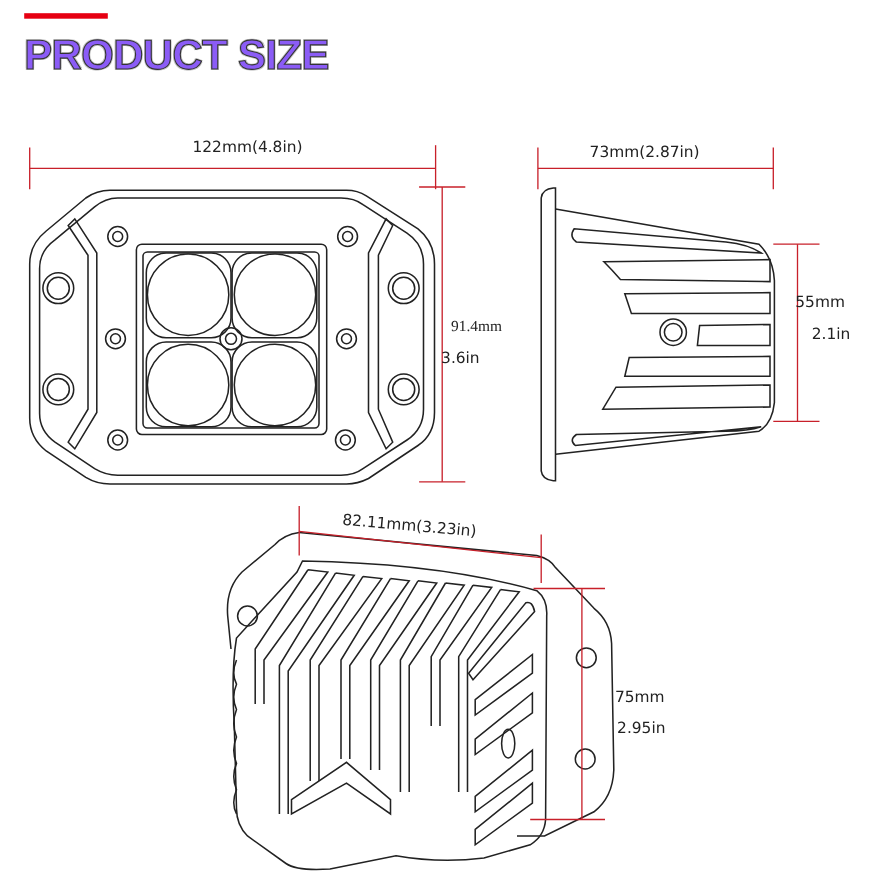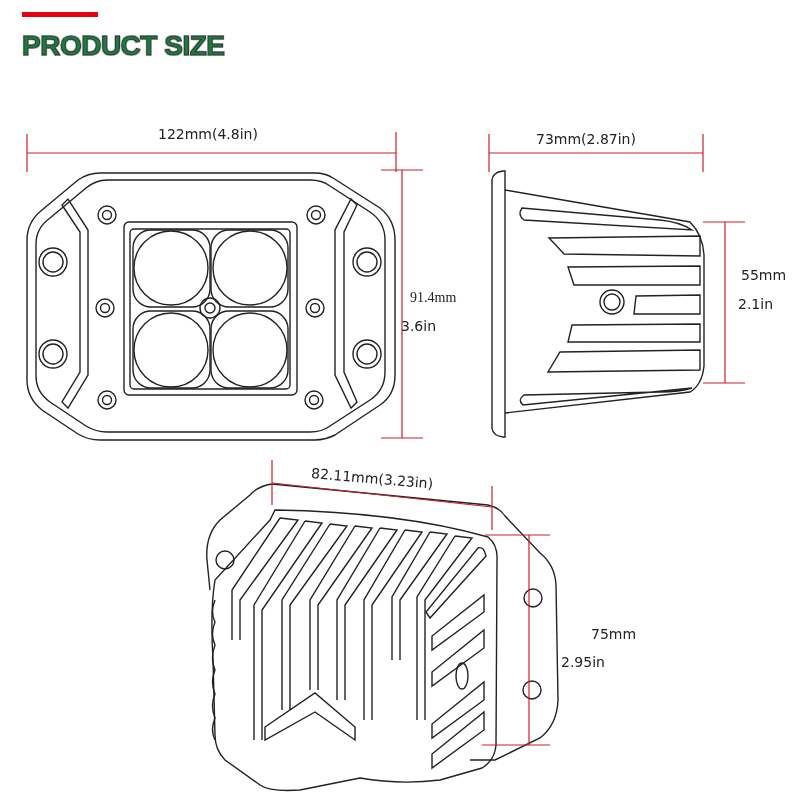--- a/index.html
+++ b/index.html
@@ -1,20 +1,20 @@
 <!DOCTYPE html>
 <html><head>
 <meta charset="utf-8">
 <style>
   html, body { margin: 0; padding: 0; background: #ffffff; }
   body { width: 800px; height: 800px; position: relative; overflow: hidden; font-family: "DejaVu Sans", sans-serif; }
   .accent-bar { position: absolute; left: 22px; top: 12px; width: 76px; height: 5px; background: #e60012; }
   .title {
     position: absolute; left: 22px; top: 30px; font-family: "Liberation Sans", sans-serif;
-    font-weight: 900; font-size: 28px; letter-spacing: -0.5px; color: #15803d;
+    font-weight: 900; font-size: 38px; letter-spacing: -0.5px; color: #8b5cf6;
     -webkit-text-stroke: 1px #333; text-shadow: 0 0 2px #fff, 1px 1px 0 #bbb, -1px -1px 0 #bbb, 1px -1px 0 #bbb, -1px 1px 0 #bbb;
   }
   .label { position: absolute; font-family: "DejaVu Sans", sans-serif; font-size: 14px; color: #222; white-space: nowrap; }
   svg.drawing { position: absolute; left: 0; top: 0; }
 </style>
 </head>
 <body>
 
 <div class="accent-bar"></div>
 <div class="title">PRODUCT SIZE</div>
@@ -133,23 +133,23 @@
   <g stroke="#c8202a" stroke-width="1.2">
     <line x1="272" y1="460" x2="272" y2="505"></line>
     <line x1="492" y1="486" x2="492" y2="530"></line>
     <line x1="272" y1="483" x2="492" y2="507"></line>
     <line x1="485" y1="535" x2="550" y2="535"></line>
     <line x1="482" y1="745" x2="550" y2="745"></line>
     <line x1="529" y1="535" x2="529" y2="745"></line>
   </g>
 </svg>
 
-<div class="label" style="left:158px; top:126px;">122mm(4.8in)</div>
+<div class="label" style="left:175px; top:126px;">122mm(4.8in)</div>
 <div class="label" style="left:410px; top:290px;font-family:Liberation Serif, serif;">91.4mm</div>
 <div class="label" style="left:401px; top:318px;">3.6in</div>
 
 <div class="label" style="left:536px; top:131px;text-align:right;">73mm(2.87in)</div>
-<div class="label" style="left:741px; top:267px;">55mm</div>
+<div class="label" style="left:723px; top:267px;">55mm</div>
 <div class="label" style="left:738px; top:296px;text-align:right;">2.1in</div>
 
 <div class="label" style="left:312px; top:465px; transform: rotate(5deg); transform-origin: left top;">82.11mm(3.23in)</div>
-<div class="label" style="left:559px; top:626px;padding-left:32px;">75mm</div>
+<div class="label" style="left:559px; top:626px;">75mm</div>
 <div class="label" style="left:561px; top:654px;">2.95in</div>
 
 </body></html>

